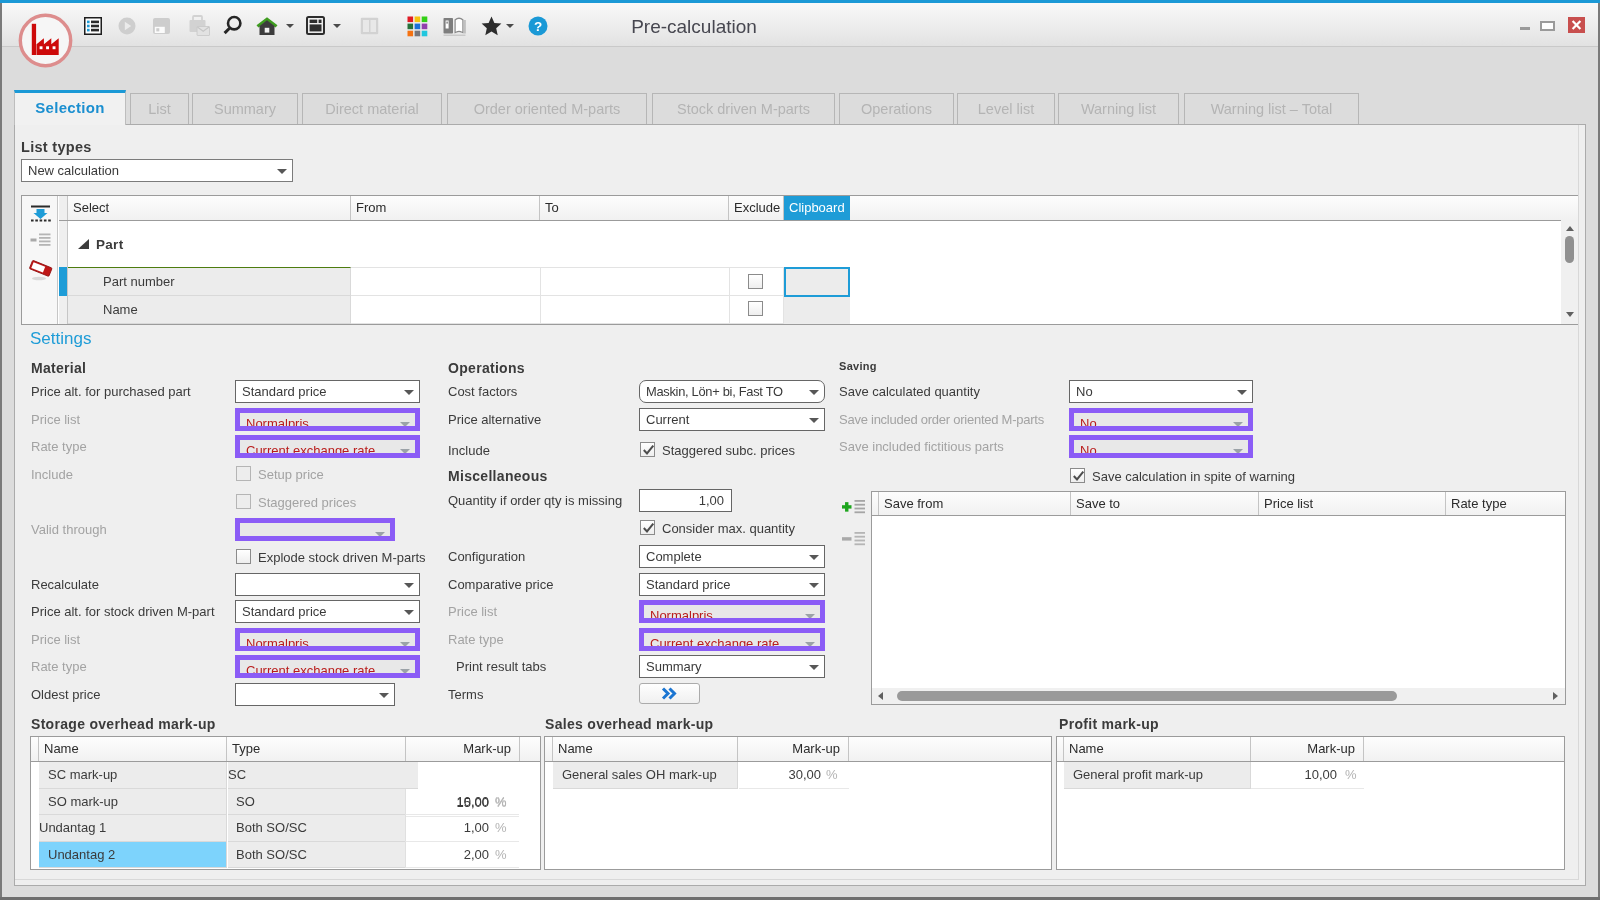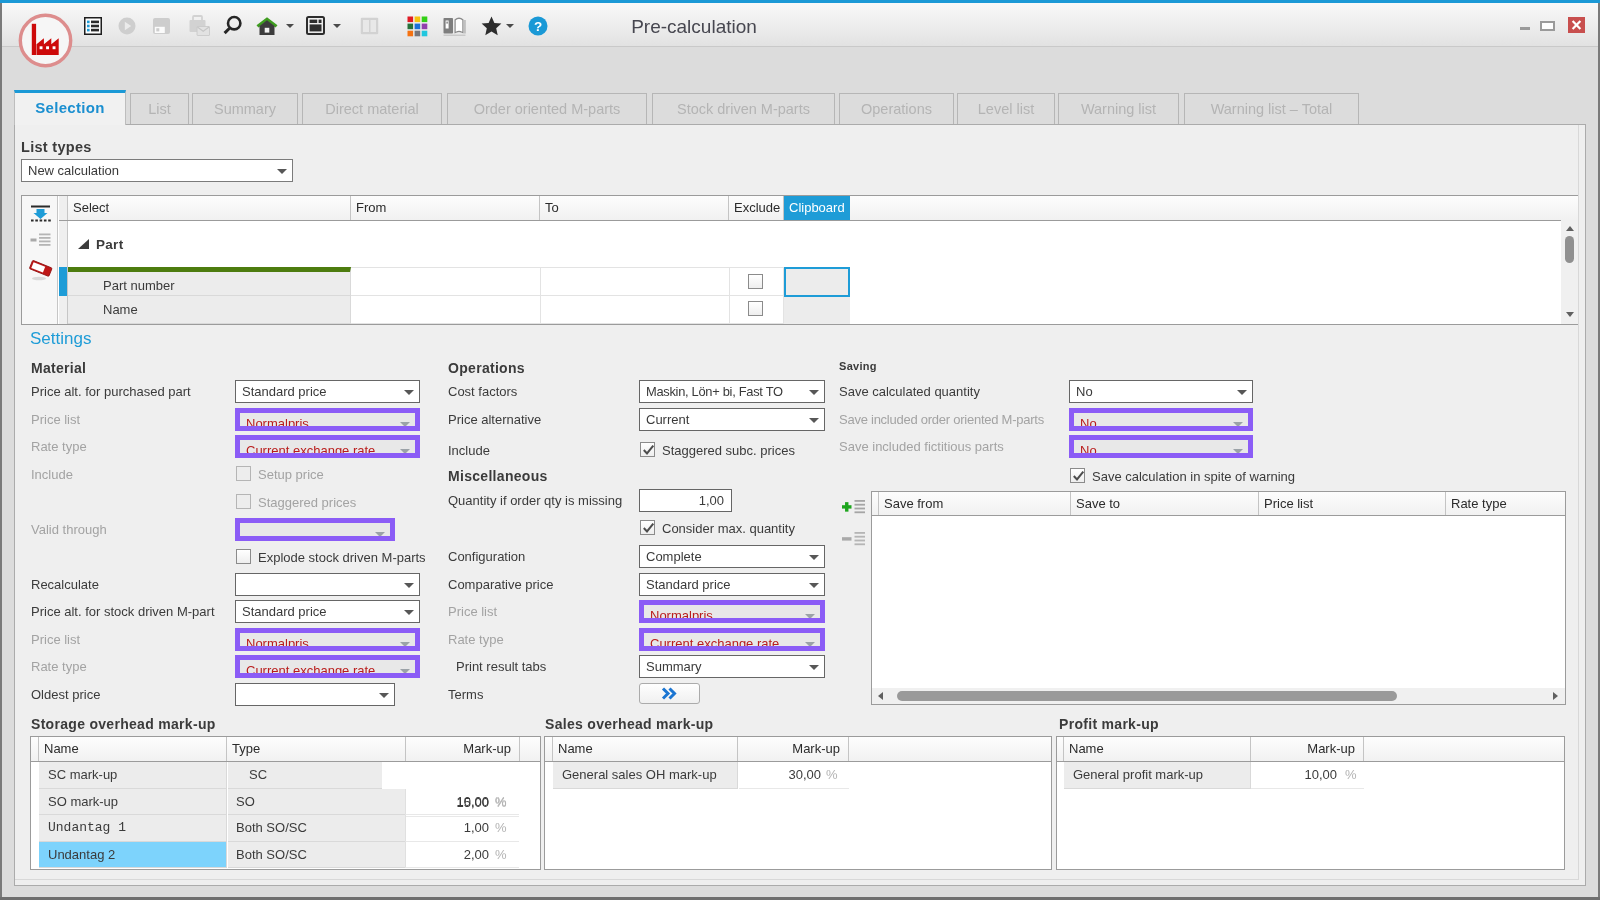--- a/index.html
+++ b/index.html
@@ -185,21 +185,21 @@
   <div class="hdrcell" style="left:762px; top:0; width:66px; height:24px; background:#1e9cd7; color:#fff; border-right-color:#1e9cd7;">Clipboard</div>
   <div class="hdrcell" style="left:828px; top:0; width:728px; height:24px; border-right:none;"></div>
   <div class="abs" style="left:37px; top:24px; width:1503px; height:1px; background:#9b9b9b;"></div>
 
   <svg class="abs" style="left:56px; top:43px;" width="11" height="10" viewBox="0 0 11 10">
       <path d="M 11 0 L 11 10 L 0 10 Z" fill="#3c3c3c"></path>
     </svg>
   <div class="lbl b" style="left:74px; top:41px; font-size:13.5px;">Part</div>
 
   <div class="abs" style="left:37px; top:71px; width:8px; height:29px; background:#1e9cd7;"></div>
-  <div class="abs" style="left:46px; top:71px; width:283px; height:29px; background:#ececec; border-top:5px solid #4d7c0f; border-bottom:1px solid #d9d9d9; border-right:1px solid #d9d9d9; line-height:28px; padding-left:35px;">Part number</div>
+  <div class="abs" style="left:46px; top:71px; width:283px; height:29px; background:#ececec; border-top:1px solid #4d7c0f; border-bottom:1px solid #d9d9d9; border-right:1px solid #d9d9d9; line-height:28px; padding-left:35px;">Part number</div>
   <div class="abs" style="left:329px; top:71px; width:190px; height:29px; border-top:1px solid #e3e3e3; border-bottom:1px solid #e3e3e3; border-right:1px solid #e3e3e3;"></div>
   <div class="abs" style="left:519px; top:71px; width:189px; height:29px; border-top:1px solid #e3e3e3; border-bottom:1px solid #e3e3e3; border-right:1px solid #e3e3e3;"></div>
   <div class="abs" style="left:708px; top:71px; width:54px; height:29px; border-top:1px solid #e3e3e3; border-bottom:1px solid #e3e3e3; border-right:1px solid #e3e3e3;"></div>
   <div class="cb" style="left:726px; top:78px; width:15px; height:15px;"></div>
   <div class="abs" style="left:762px; top:71px; width:66px; height:30px; background:#ececec; border:2px solid #1e9cd7;"></div>
   <div class="abs" style="left:46px; top:100px; width:283px; height:28px; background:#ececec; border-bottom:1px solid #d9d9d9; border-right:1px solid #d9d9d9; line-height:27px; padding-left:35px;">Name</div>
   <div class="abs" style="left:329px; top:100px; width:190px; height:28px; border-bottom:1px solid #e3e3e3; border-right:1px solid #e3e3e3;"></div>
   <div class="abs" style="left:519px; top:100px; width:189px; height:28px; border-bottom:1px solid #e3e3e3; border-right:1px solid #e3e3e3;"></div>
   <div class="abs" style="left:708px; top:100px; width:54px; height:28px; border-bottom:1px solid #e3e3e3; border-right:1px solid #e3e3e3;"></div>
   <div class="cb" style="left:726px; top:105px; width:15px; height:15px;"></div>
@@ -241,21 +241,21 @@
 <div class="combo dd" style="left:235px; top:628px;">Normalpris<span class="ar"></span></div>
 <div class="lbl dis" style="left:31px; top:659px;">Rate type</div>
 <div class="combo dd" style="left:235px; top:655px;">Current exchange rate<span class="ar"></span></div>
 <div class="lbl" style="left:31px; top:687px;">Oldest price</div>
 <div class="combo" style="left:235px; top:683px; width:160px;">
     <span class="ar"></span>
   </div>
 
 <div class="lbl b" style="left:448px; top:360px; font-size:14px;">Operations</div>
 <div class="lbl" style="left:448px; top:384px;">Cost factors</div>
-<div class="combo" style="left:639px; top:380px; width:186px; font-size:12.9px; letter-spacing:-0.3px;">Maskin, Lön+ bi, Fast TO<span class="ar"></span></div>
+<div class="combo" style="left:639px; top:380px; width:186px; font-size:12.9px; letter-spacing:-0.3px;border-radius:7px;">Maskin, Lön+ bi, Fast TO<span class="ar"></span></div>
 <div class="lbl" style="left:448px; top:412px;">Price alternative</div>
 <div class="combo" style="left:639px; top:408px; width:186px;">Current<span class="ar"></span></div>
 <div class="lbl" style="left:448px; top:443px;">Include</div>
 <div class="cb on" style="left:640px; top:442px;">
     <svg width="15" height="15" viewBox="0 0 15 15">
       <path d="M 2.8 7 L 6 10.5 L 12.3 2.7" fill="none" stroke="#4d4d4d" stroke-width="2"></path>
     </svg>
   </div>
 <div class="lbl" style="left:662px; top:443px;">Staggered subc. prices</div>
 <div class="lbl b" style="left:448px; top:468px; font-size:14px;">Miscellaneous</div>
@@ -334,32 +334,32 @@
 
 <div class="lbl b" style="left:31px; top:716px; font-size:14px;">Storage overhead mark-up</div>
 <div class="abs" style="left:30px; top:736px; width:511px; height:134px; border:1px solid #9b9b9b; background:#fff;">
   <div class="abs" style="left:0; top:0; width:8px; height:24px; background:linear-gradient(#fdfdfd,#f1f1f1); border-right:1px solid #c4c4c4;"></div>
   <div class="hdrcell" style="left:8px; top:0; width:188px; height:24px;">Name</div>
   <div class="hdrcell" style="left:196px; top:0; width:179px; height:24px;">Type</div>
   <div class="hdrcell" style="left:375px; top:0; width:114px; height:24px; text-align:right; padding-right:8px;">Mark-up</div>
   <div class="hdrcell" style="left:489px; top:0; width:20px; height:24px; border-right:none;"></div>
   <div class="abs" style="left:0; top:24px; width:509px; height:1px; background:#9b9b9b;"></div>
   <div class="abs" style="left:8px; top:25px; width:188px; height:26.5px; background:#ececec; border-right:1px solid #d9d9d9; border-bottom:1px solid #d9d9d9; line-height:25px; padding-left:9px;">SC mark-up</div>
-  <div class="abs" style="left:197px; top:25px; width:154px; height:26.5px; background:#ececec; border-bottom:1px solid #d9d9d9; line-height:25px; padding-left:21px;">SC</div>
+  <div class="abs" style="left:197px; top:25px; width:190px; height:26.5px; background:#ececec; border-bottom:1px solid #d9d9d9; line-height:25px; padding-left:0;">SC</div>
   <div class="abs" style="left:375px; top:25px; width:114px; height:26.5px; border-bottom:1px solid #e8e8e8; border-left:1px solid #e0e0e0; margin-left:-1px; line-height:25px;margin-top:28px;">
       <span class="abs" style="right:30px;">15,00</span>
       <span class="abs" style="left:89px; color:#b3b3b3;">%</span>
     </div>
   <div class="abs" style="left:8px; top:51.5px; width:188px; height:26.5px; background:#ececec; border-right:1px solid #d9d9d9; border-bottom:1px solid #d9d9d9; line-height:25px; padding-left:9px;">SO mark-up</div>
   <div class="abs" style="left:197px; top:51.5px; width:178px; height:26.5px; background:#ececec; border-bottom:1px solid #d9d9d9; line-height:25px; padding-left:8px;">SO</div>
   <div class="abs" style="left:375px; top:51.5px; width:114px; height:26.5px; border-bottom:1px solid #e8e8e8; border-left:1px solid #e0e0e0; margin-left:-1px; line-height:25px;">
       <span class="abs" style="right:30px;">10,00</span>
       <span class="abs" style="left:89px; color:#b3b3b3;">%</span>
     </div>
-  <div class="abs" style="left:8px; top:78px; width:188px; height:26.5px; background:#ececec; border-right:1px solid #d9d9d9; border-bottom:1px solid #d9d9d9; line-height:25px; padding-left:9px;font-family:Liberation Mono, monospace;">Undantag 1</div>
+  <div class="abs" style="left:8px; top:78px; width:188px; height:26.5px; background:#ececec; border-right:1px solid #d9d9d9; border-bottom:1px solid #d9d9d9; line-height:25px; ">Undantag 1</div>
   <div class="abs" style="left:197px; top:78px; width:178px; height:26.5px; background:#ececec; border-bottom:1px solid #d9d9d9; line-height:25px; padding-left:8px;">Both SO/SC</div>
   <div class="abs" style="left:375px; top:78px; width:114px; height:26.5px; border-bottom:1px solid #e8e8e8; border-left:1px solid #e0e0e0; margin-left:-1px; line-height:25px;">
       <span class="abs" style="right:30px;">1,00</span>
       <span class="abs" style="left:89px; color:#b3b3b3;">%</span>
     </div>
   <div class="abs" style="left:8px; top:104.5px; width:188px; height:26.5px; background:#7dd3fc; border-right:1px solid #d9d9d9; border-bottom:1px solid #d9d9d9; line-height:25px; padding-left:9px;">Undantag 2</div>
   <div class="abs" style="left:197px; top:104.5px; width:178px; height:26.5px; background:#ececec; border-bottom:1px solid #d9d9d9; line-height:25px; padding-left:8px;">Both SO/SC</div>
   <div class="abs" style="left:375px; top:104.5px; width:114px; height:26.5px; border-bottom:1px solid #e8e8e8; border-left:1px solid #e0e0e0; margin-left:-1px; line-height:25px;">
       <span class="abs" style="right:30px;">2,00</span>
       <span class="abs" style="left:89px; color:#b3b3b3;">%</span>

